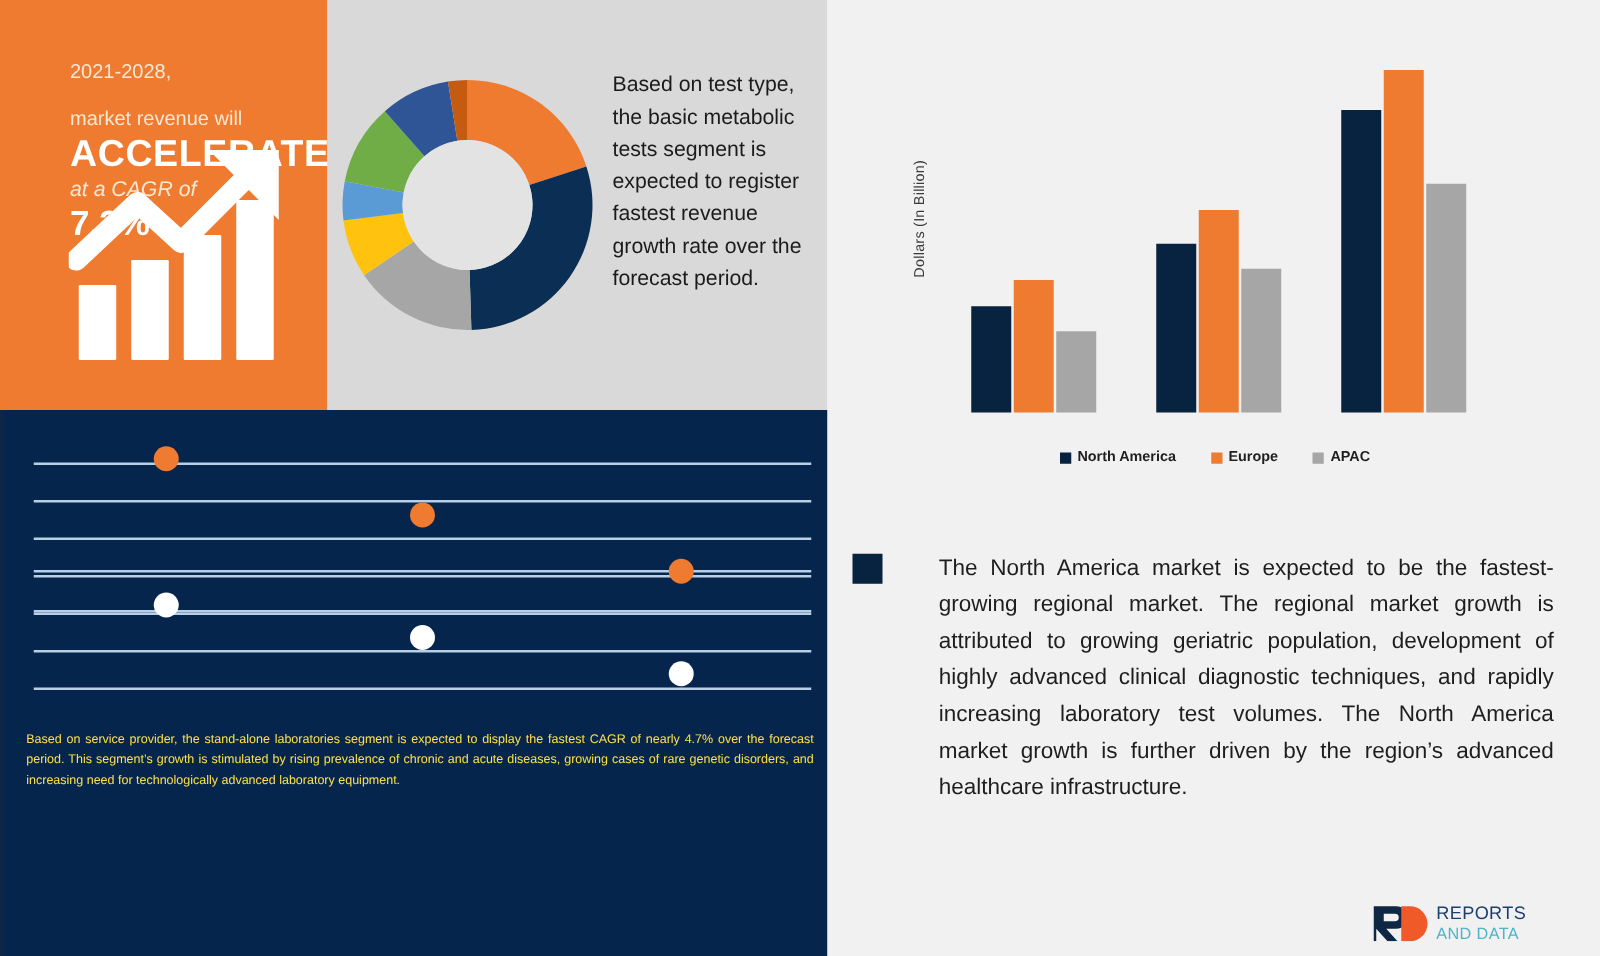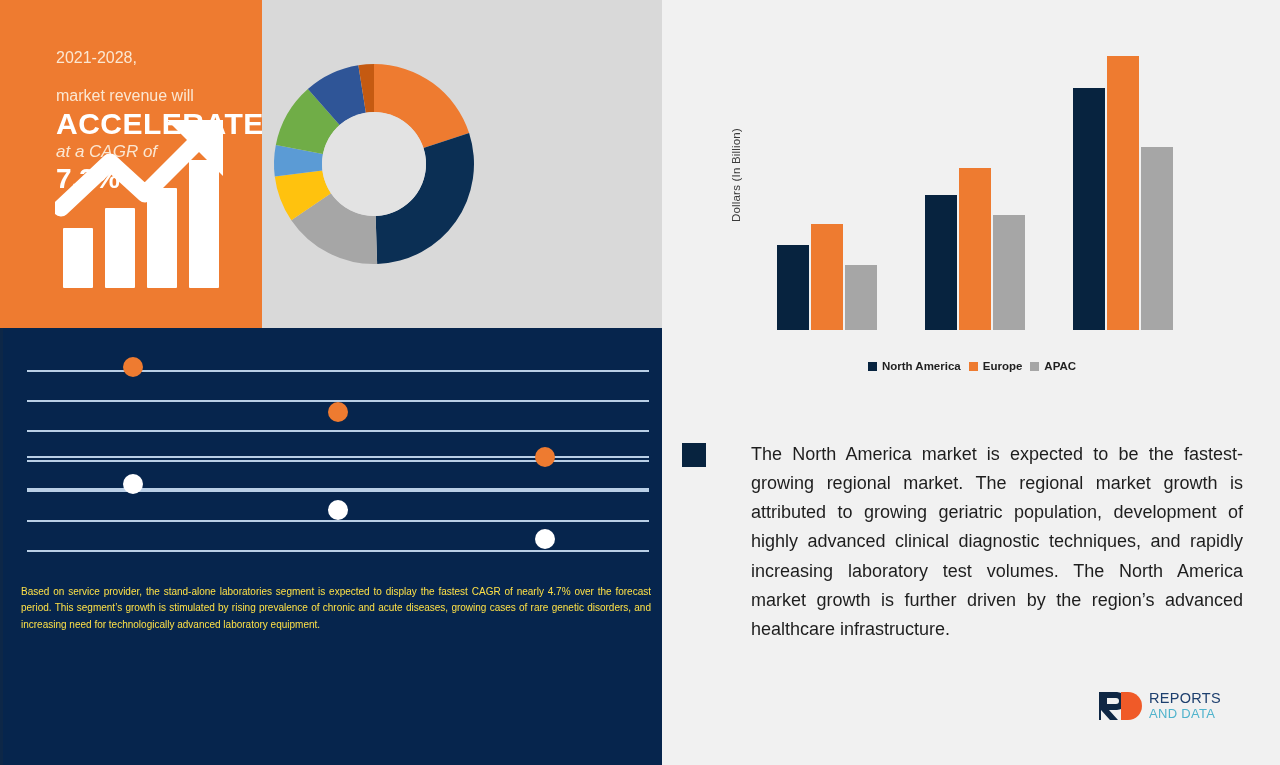--- a/index.html
+++ b/index.html
@@ -78,40 +78,40 @@
     font-size:11.5px;color:#3a3a3a;letter-spacing:0.2px;
   }
   .plot{position:absolute;left:95px;top:15px;width:480px;height:295px;}
   .bar{position:absolute;bottom:0;}
   .bar.na{background:#07233f;}
   .bar.eu{background:#ee7b30;}
   .bar.ap{background:#a6a6a6;}
 
   .legend{
     position:absolute;left:0;top:340px;width:600px;
-    display:flex;justify-content:center;align-items:center;gap:8px;
+    display:flex;justify-content:center;align-items:center;gap:28px;
     font-size:11.5px;font-weight:bold;color:#1f1f1f;
   }
   .legend-item{display:flex;align-items:center;gap:5px;}
   .legend-sw{width:9px;height:9px;display:inline-block;}
 
   .note-row{
     position:absolute;left:20px;top:440px;width:580px;
     display:flex;align-items:flex-start;gap:0;
   }
   .note-bullet{
     width:24px;height:24px;background:#07233f;flex:0 0 24px;margin-top:3px;
   }
   .note-text{
     margin-left:45px;width:492px;
     font-size:18px;line-height:1.62;color:#1e1e1e;text-align:justify;
   }
 
   
-  .logo{position:absolute;left:1097px;top:688px;width:135px;height:36px;}
+  .logo{position:absolute;left:1097px;top:721px;width:135px;height:36px;}
   .logo-mark{position:absolute;left:0;top:2px;width:48px;height:30px;}
   .logo-txt1{
     position:absolute;left:52px;top:2px;font-size:14.5px;
     color:#1d3f6e;letter-spacing:0.3px;font-weight:normal;
   }
   .logo-txt2{
     position:absolute;left:52px;top:18px;font-size:13px;
     color:#4fb3cc;letter-spacing:0.3px;
   }
 </style>
@@ -159,20 +159,21 @@
 
             <path fill="#70ad47" d="M -98.17 -19.08 A 100 100 0 0 1 -66.13 -75.01 L -34.39 -39.01 A 52 52 0 0 0 -51.05 -9.92 Z"></path>
 
             <path fill="#2f5597" d="M -66.13 -75.01 A 100 100 0 0 1 -15.64 -98.77 L -8.13 -51.36 A 52 52 0 0 0 -34.39 -39.01 Z"></path>
 
             <path fill="#c55a11" d="M -15.64 -98.77 A 100 100 0 0 1 0 -100 L 0 -52 A 52 52 0 0 0 -8.13 -51.36 Z"></path>
             <circle r="52" fill="#e3e3e3"></circle>
           </g>
         </svg>
       </div>
+      <div class="donut-note">Based on test type, the basic metabolic tests segment is expected to register fastest revenue growth rate over the forecast period.</div>
     </div>
 
     <div class="navy-panel">
       <div class="lines-area">
         <div class="hline" style="top:22px"></div>
         <div class="hline" style="top:52px"></div>
         <div class="hline" style="top:82px"></div>
         <div class="hline" style="top:112px"></div>
         <div class="hline" style="top:142px"></div>
         <div class="hline" style="top:172px"></div>

